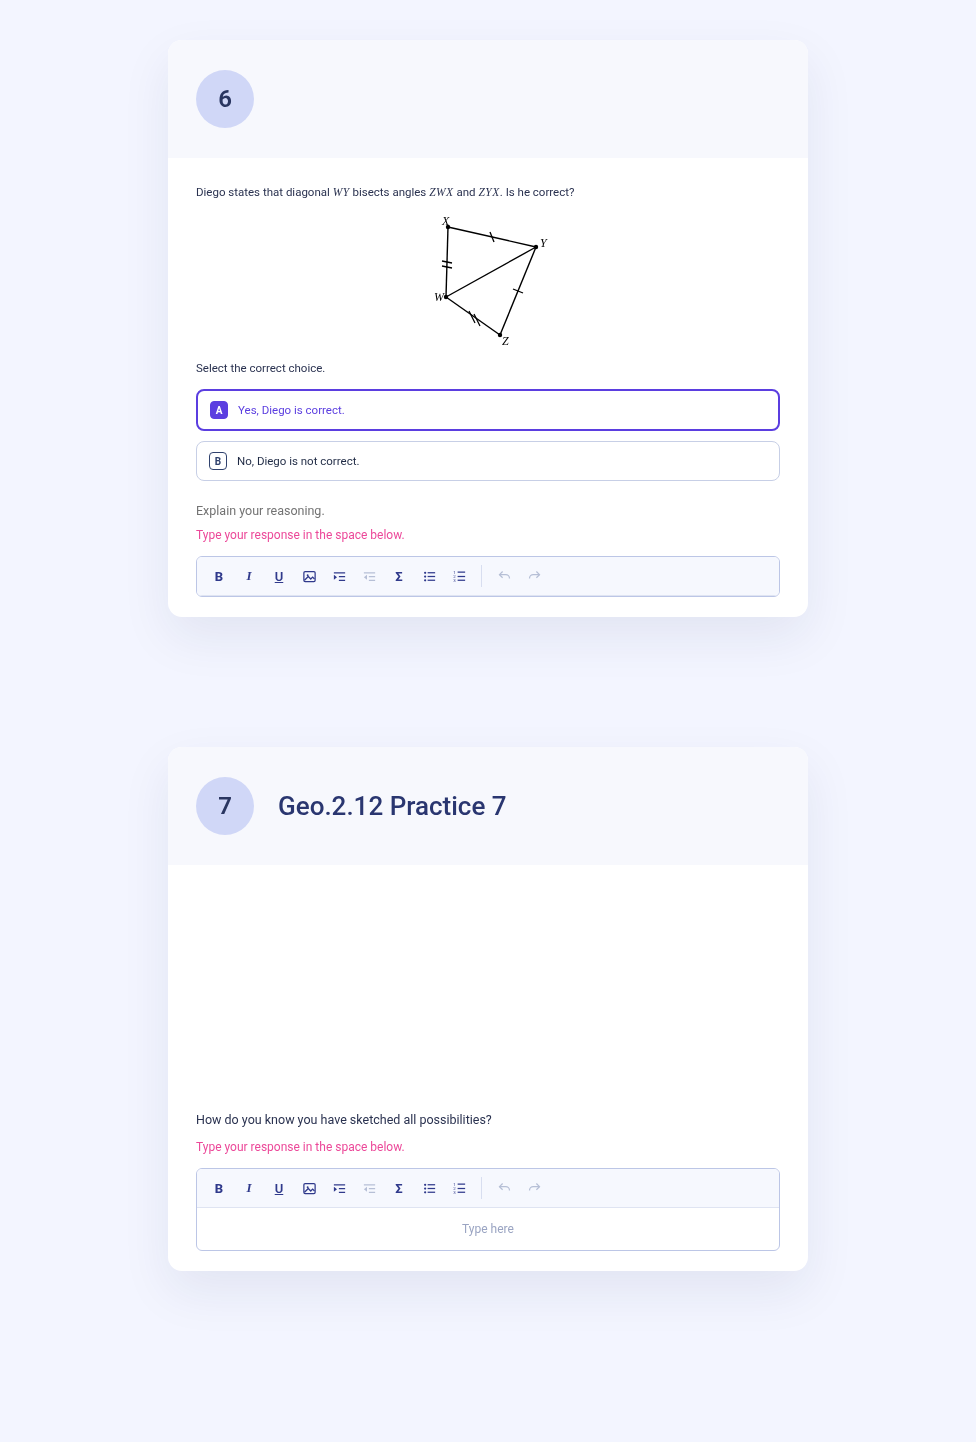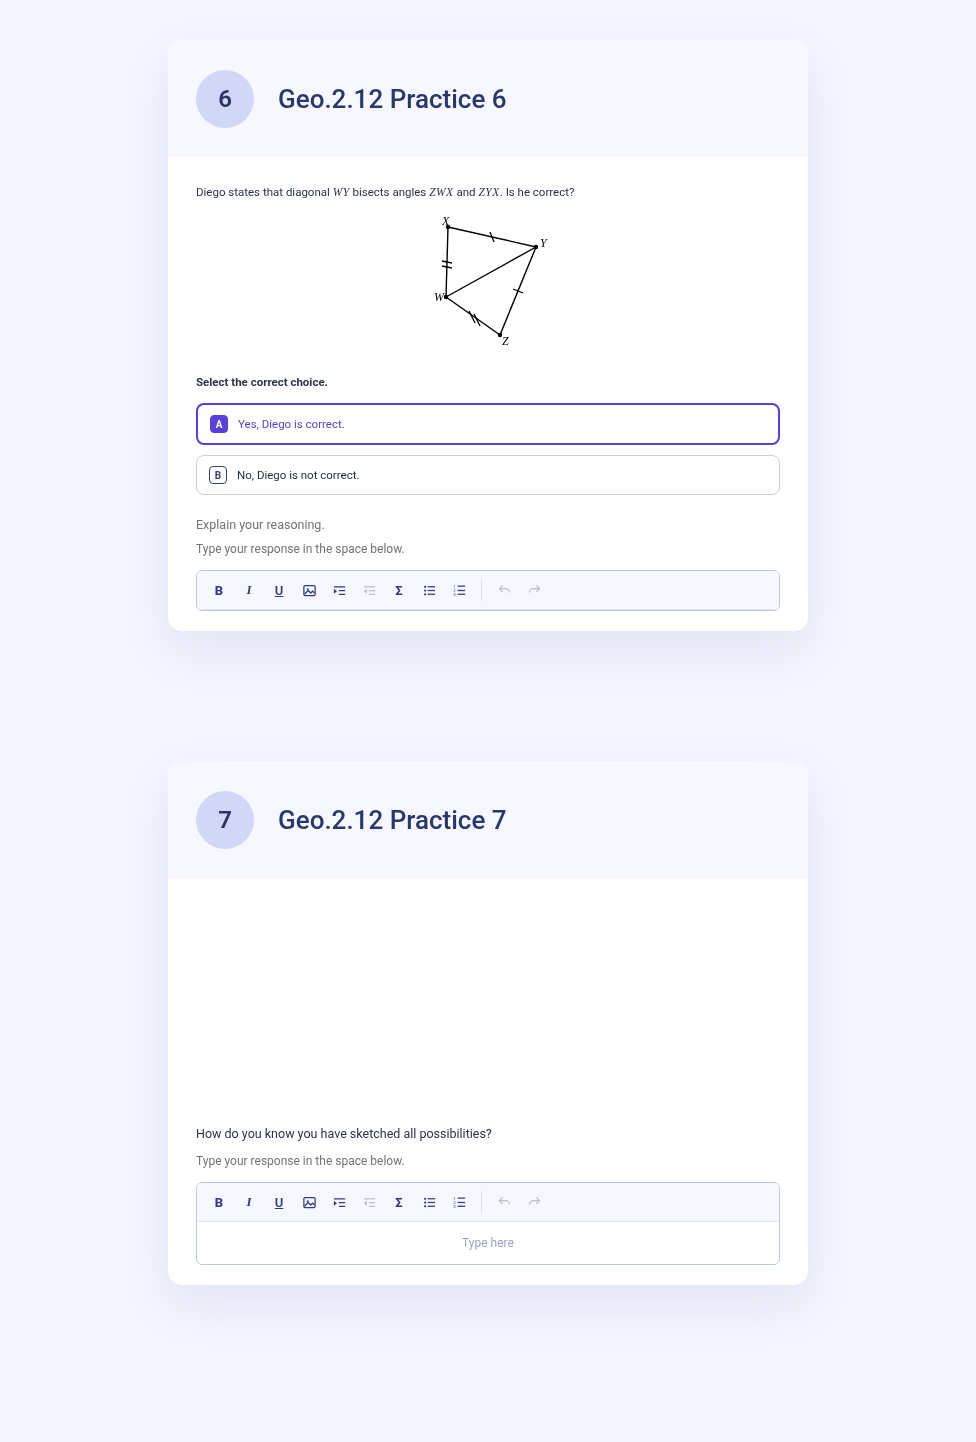--- a/index.html
+++ b/index.html
@@ -58,22 +58,21 @@
   .math-italic { font-style: italic; font-family: "Times New Roman", serif; letter-spacing: 0.5px;}
   .figure-wrap {
     display:flex;
     justify-content:center;
     padding: 4px 0 14px;
   }
   .figure-wrap svg { width: 120px; height: 130px; }
   .select-label {
     font-size: 11.5px;
     color: #2a3250;
-    margin: 14px 0 14px;
-    font-weight: bold;
+    margin: 0 0 14px;
   }
   .choice {
     border: 1.5px solid #c7cfe6;
     border-radius: 8px;
     padding: 10px 12px;
     display:flex;
     align-items:center;
     gap:10px;
     font-size: 11.5px;
     margin-bottom: 10px;
@@ -103,21 +102,21 @@
     border-color:#5b3ee0;
     color:#fff;
   }
   .explain-label {
     font-size: 12.5px;
     color: #737373;
     margin: 22px 0 10px;
   }
   .type-label {
     font-size: 12px;
-    color: #737373;
+    color: #ec4899;
     margin-bottom: 14px;
   }
   .editor {
     border: 1px solid #bcc6e6;
     border-radius: 6px;
     overflow:hidden;
   }
   .toolbar {
     background: #f6f8fe;
     border-bottom: 1px solid #dfe4f2;
@@ -155,21 +154,20 @@
     height: 220px;
   }
   svg.ticon { width:15px; height:15px; }
 </style>
 </head>
 <body>
 
 <div class="card">
   <div class="card-header">
     <div class="num-badge">6</div>
-    <div class="card-title">Geo.2.12 Practice 6</div>
   </div>
   <div class="card-body">
     <div class="prompt-text">
       <span>Diego states that diagonal </span><span class="math-italic">WY</span><span> bisects angles </span><span class="math-italic">ZWX</span><span> and </span><span class="math-italic">ZYX</span><span>. Is he correct?</span>
     </div>
 
     <div class="figure-wrap">
       <svg viewBox="0 0 120 130">
         <g stroke="#000" stroke-width="1.4" fill="none">
 

